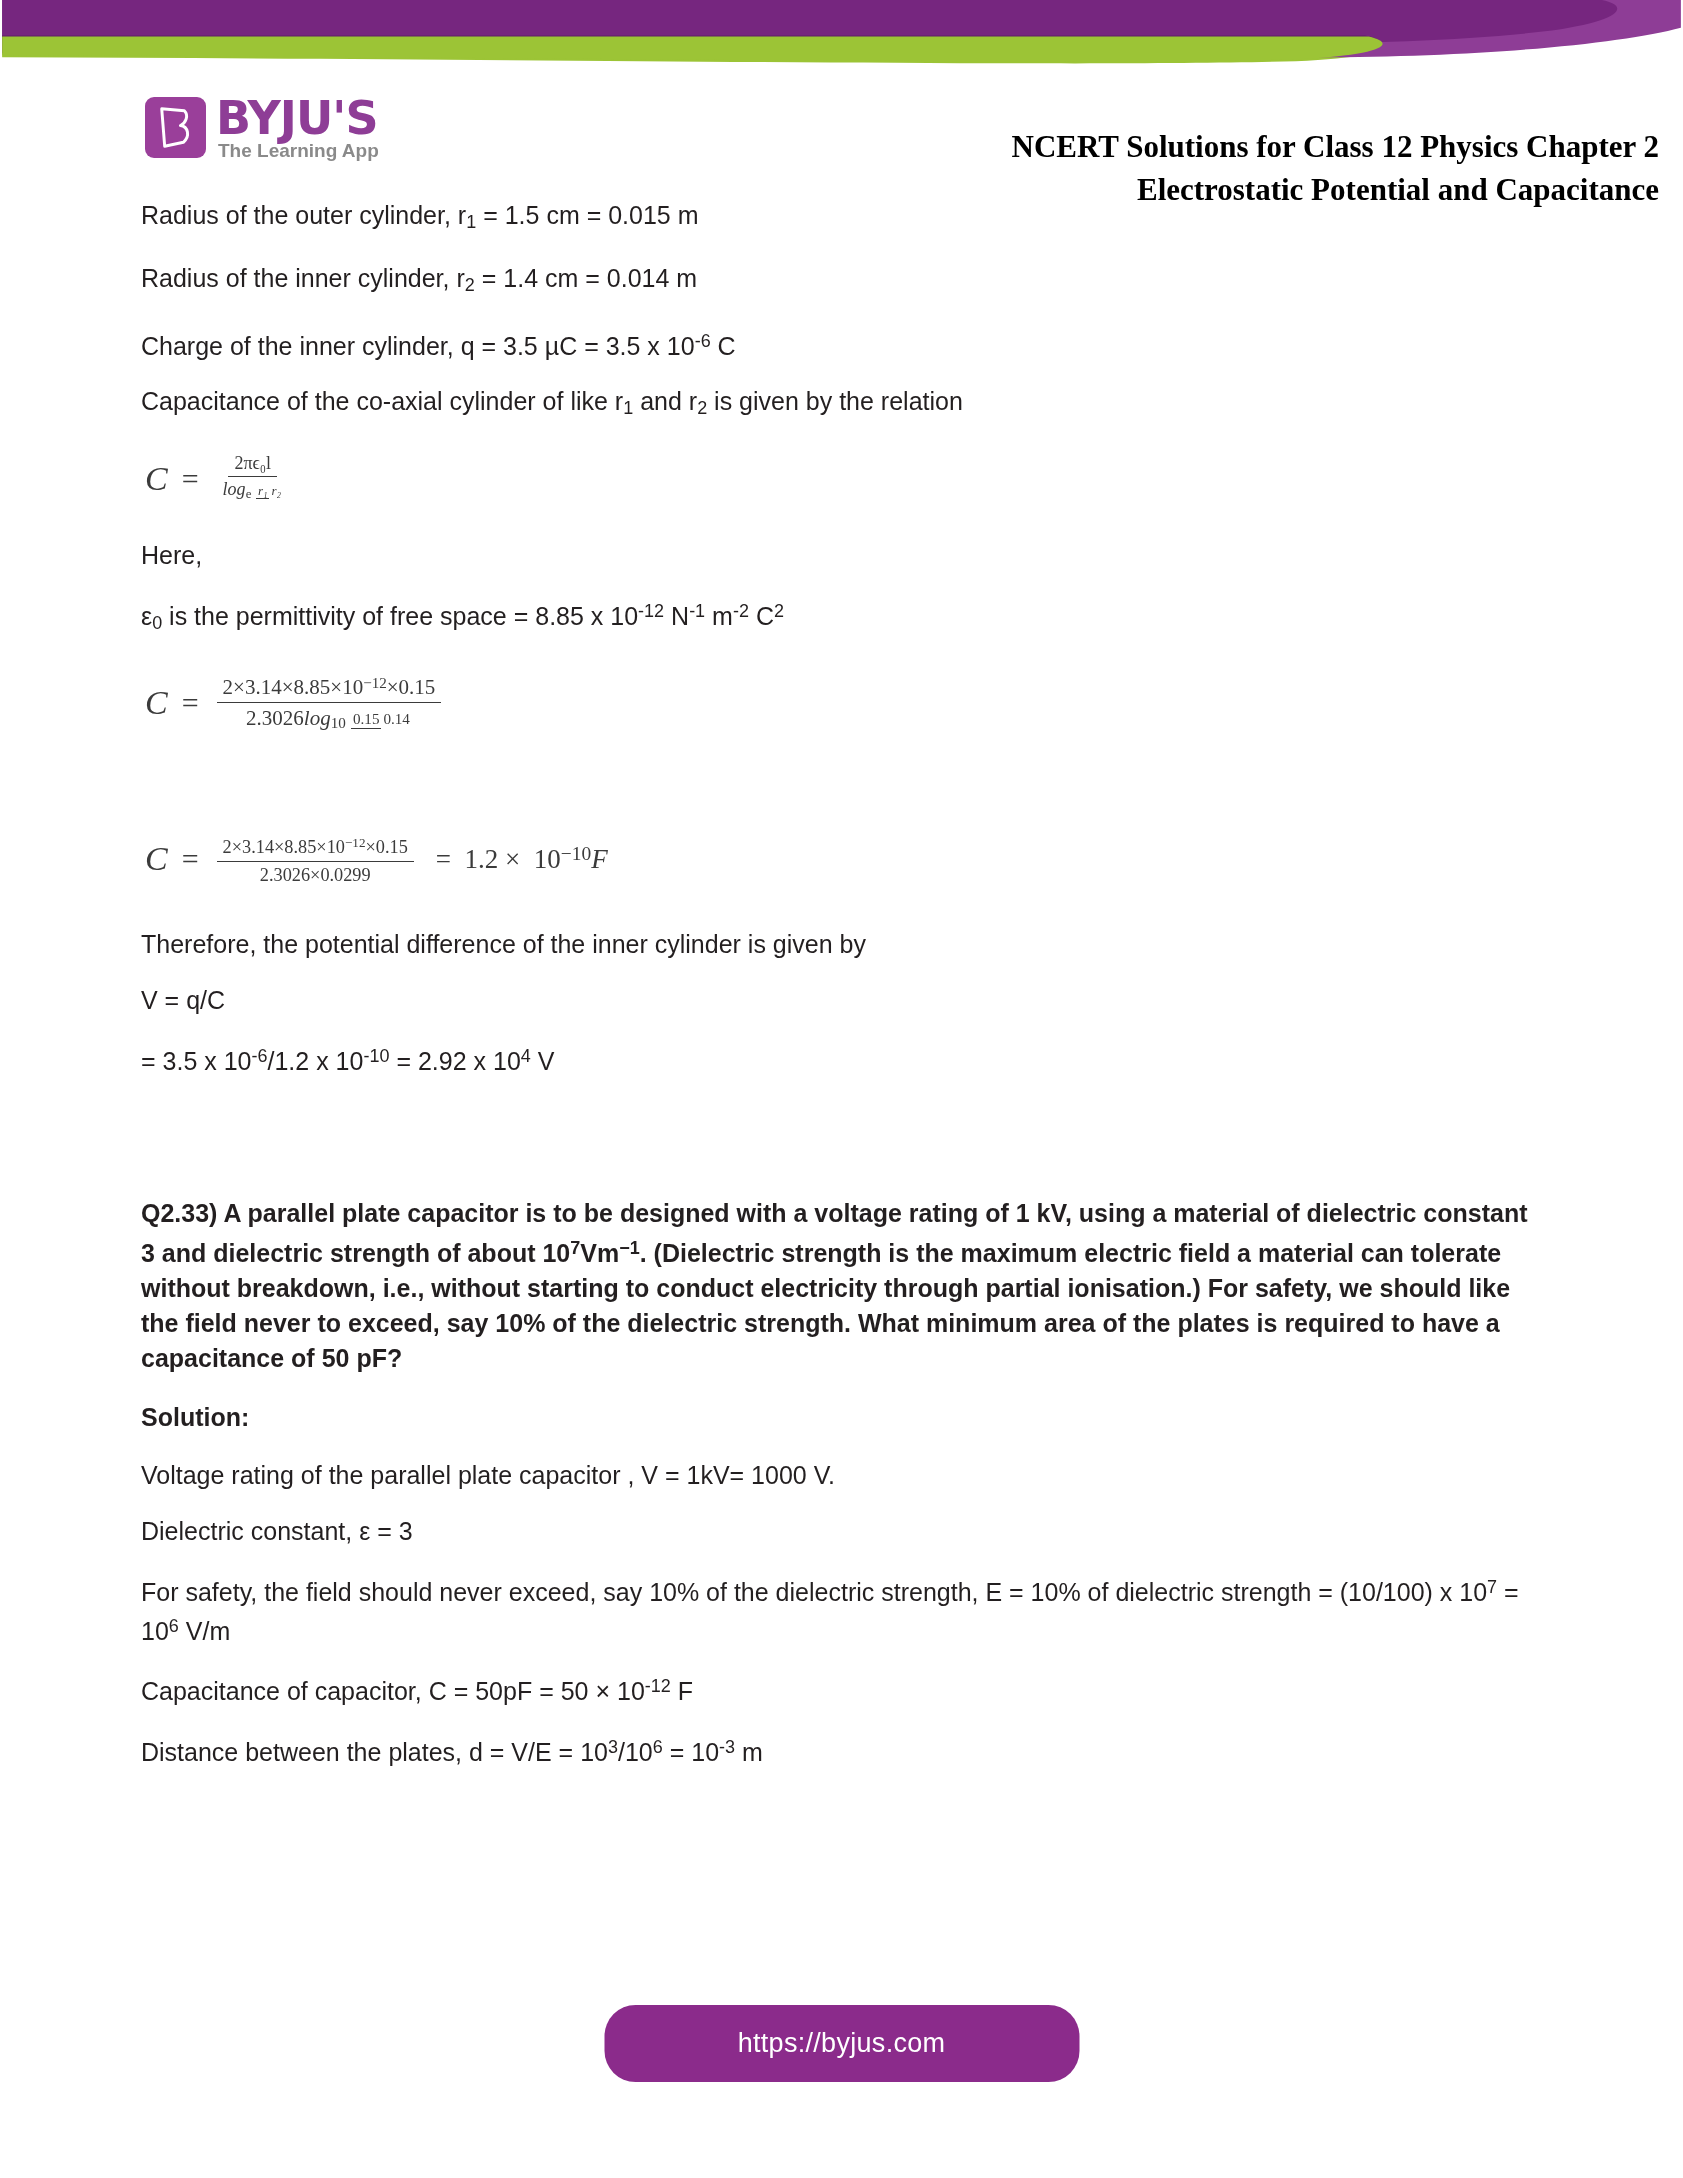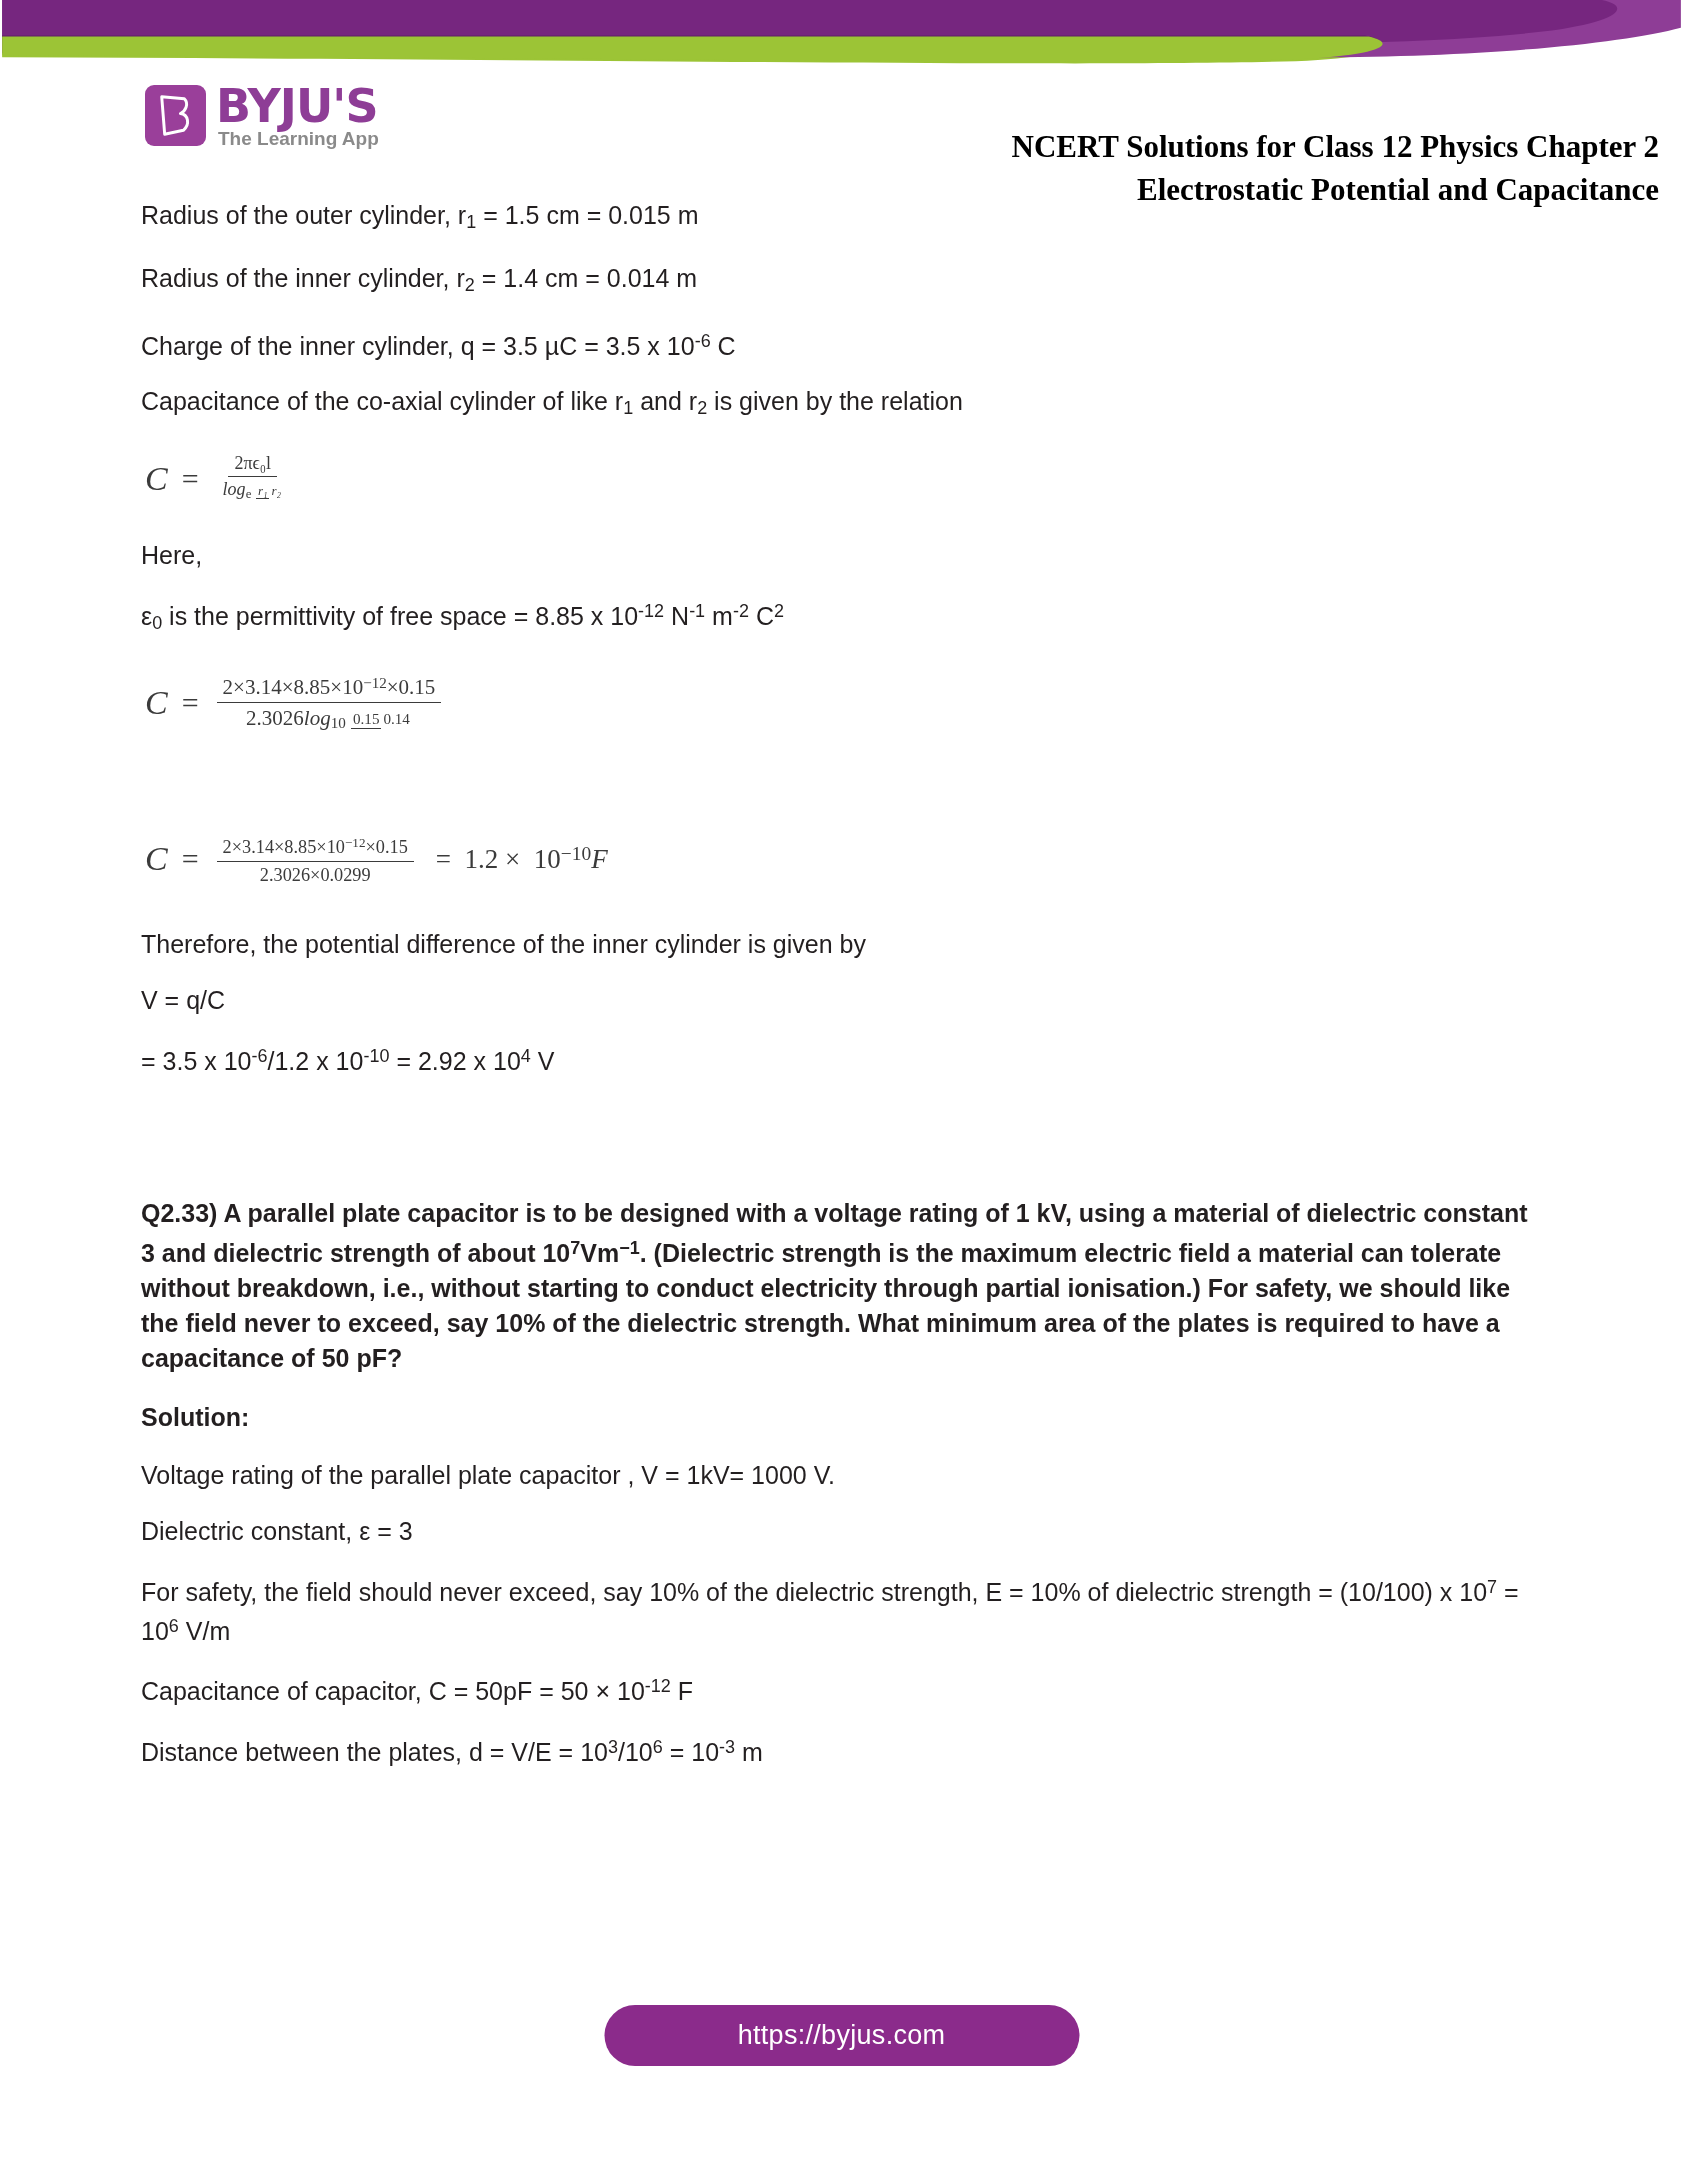--- a/index.html
+++ b/index.html
@@ -26,21 +26,21 @@
     overflow: hidden;
   }
   .header-banner svg {
     display: block;
   }
 
   
   .logo-block {
     position: absolute;
     left: 145px;
-    top: 85px;
+    top: 97px;
     width: 297px;
     height: 71px;
   }
   .logo-mark {
     position: absolute;
     left: 0;
     top: 0;
     width: 61px;
     height: 61px;
     background: #9a3f9a;
@@ -171,21 +171,21 @@
 
   .formula-row { margin: 0; }
 
   
   .footer-pill {
     position: absolute;
     left: 50%;
     transform: translateX(-50%);
     top: 2005px;
     width: 475px;
-    height: 61px;
+    height: 77px;
     background: #8b2b8b;
     border-radius: 31px;
     display: flex;
     align-items: center;
     justify-content: center;
   }
   .footer-pill span {
     font-family: "Liberation Sans", sans-serif;
     font-size: 27px;
     color: #ffffff;

